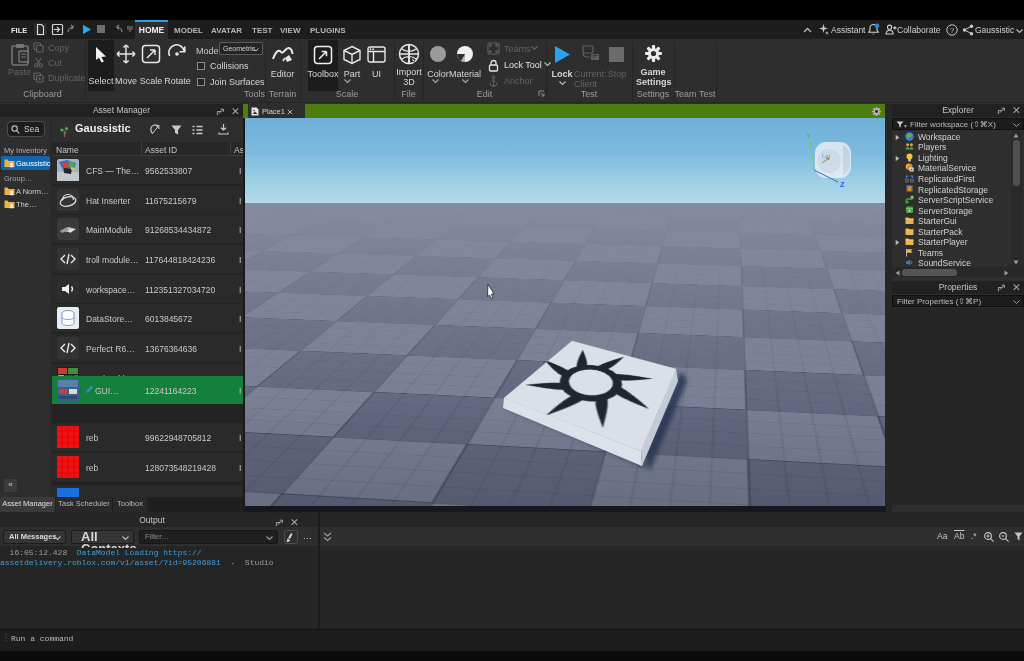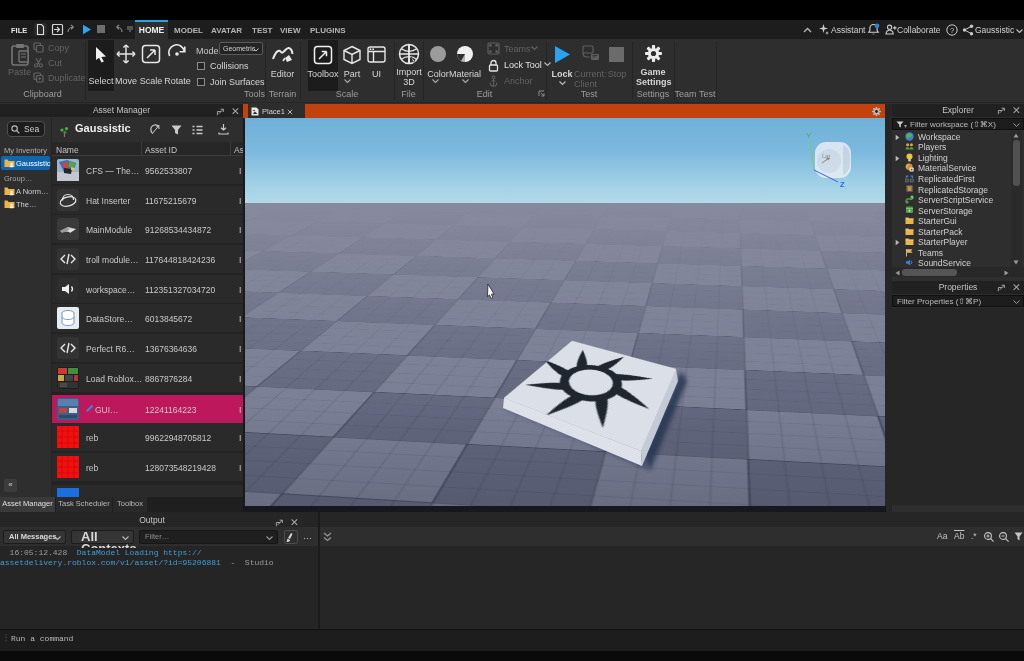--- a/index.html
+++ b/index.html
@@ -446,21 +446,21 @@
               <rect x="8" y="8" width="8" height="6" fill="#444"></rect>
               <rect x="17" y="8" width="4" height="6" fill="#b33"></rect>
               <rect x="1" y="15" width="20" height="6" fill="#333"></rect>
               <rect x="3" y="16" width="7" height="4" fill="#4a4a4a"></rect>
             </svg>
           </div>
 <span class="abs" style="left:34px;top:10px;font-size:8.5px;color:#c9c9c9">Load Roblox…</span>
 <span class="abs" style="left:93px;top:10px;font-size:8.5px;color:#c9c9c9">8867876284</span>
 <span class="abs" style="left:187px;top:10px;font-size:8.5px;color:#c9c9c9">I</span>
 </div>
-<div class="abs" style="left:0;top:239px;width:191px;height:28px;background:#be185d">
+<div class="abs" style="left:0;top:220px;width:191px;height:28px;background:#15803d">
 <div class="abs" style="left:5px;top:3px">
             <svg width="22" height="22" viewBox="0 0 22 22">
               <rect width="22" height="22" rx="2" fill="#3a5f8a"></rect>
               <rect x="1" y="1" width="20" height="7" fill="#5a7fae"></rect>
               <rect x="2" y="10" width="8" height="5" fill="#c04438"></rect>
               <rect x="12" y="10" width="8" height="5" fill="#d8d8d8"></rect>
               <rect x="2" y="17" width="18" height="3" fill="#2c4a6e"></rect>
             </svg>
           </div>
           <svg class="abs" style="left:33px;top:9px" width="9" height="9" viewBox="0 0 9 9">
@@ -499,21 +499,21 @@
 
  <div class="abs" style="left:4px;top:375px;width:13px;height:13px;background:#3c3c3c;border-radius:2px;color:#cfcfcf;font-size:8px;text-align:center;line-height:12px">«</div>
 </div>
 
 <div id="ambar" class="abs" style="left:0;top:497px;width:243px;height:15px;background:#1f1f1f">
  <div class="abs" style="left:0;top:0;width:55px;height:15px;background:#3a3a3a;color:#e0e0e0;font-size:7.5px;text-align:center;line-height:14px">Asset Manager</div>
  <div class="abs" style="left:56px;top:0;width:56px;height:15px;background:#292929;color:#b9b9b9;font-size:7.5px;text-align:center;line-height:14px">Task Scheduler</div>
  <div class="abs" style="left:113px;top:0;width:34px;height:15px;background:#292929;color:#b9b9b9;font-size:7.5px;text-align:center;line-height:14px">Toolbox</div>
 </div>
 
-<div id="tabbar" class="abs" style="left:243px;top:104px;width:643px;height:14px;background:#c2410c">
+<div id="tabbar" class="abs" style="left:243px;top:104px;width:643px;height:14px;background:#4d7c0f">
  <div class="abs" style="left:5px;top:0;width:57px;height:14px;background:#2d2d2d"></div>
  <svg class="abs" style="left:8px;top:2.5px" width="8" height="9" viewBox="0 0 8 9">
         <path d="M.5.5h5l2 2v6h-7z" fill="#e8e8e8"></path>
         <path d="M2 6.5l2-2 2.5 2.5h-4z" fill="#2d2d2d"></path>
         <circle cx="3" cy="3.5" r="0.8" fill="#2d2d2d"></circle>
       </svg>
  <span class="abs" style="left:19px;top:3px;font-size:7.5px;color:#d5d5d5">Place1</span>
  <svg class="abs" style="left:44px;top:4.5px" width="6" height="6" viewBox="0 0 6 6">
         <path d="M.8.8l4.4 4.4M5.2.8L.8 5.2" stroke="#b5b5b5" stroke-width="1"></path>
       </svg>

